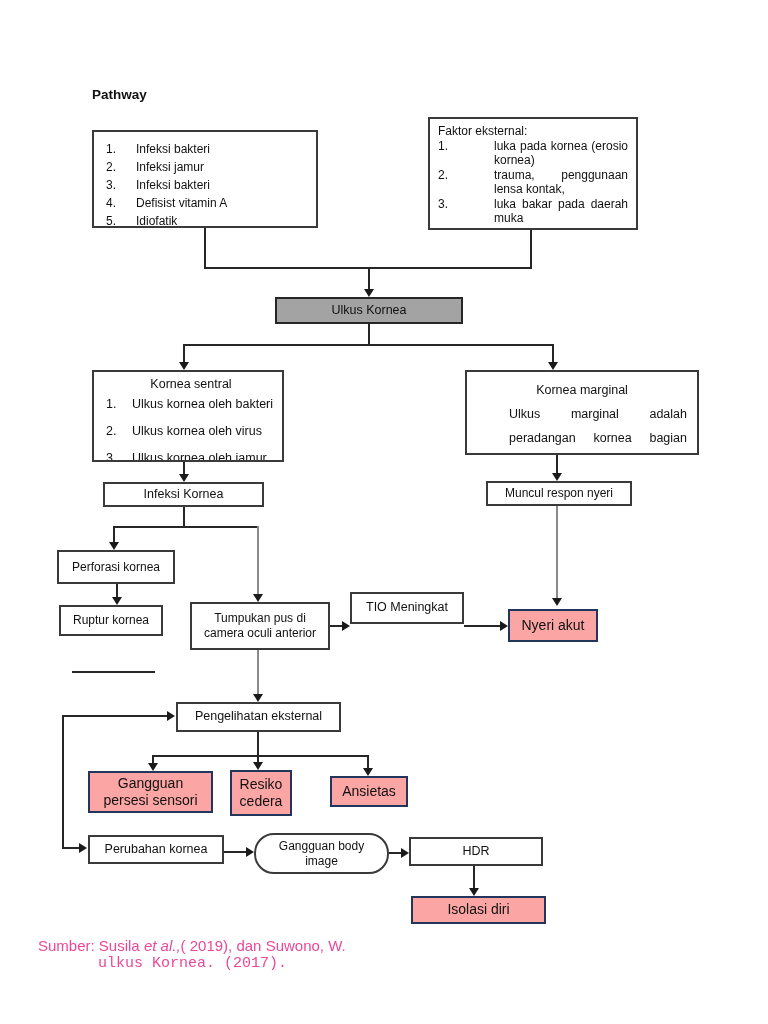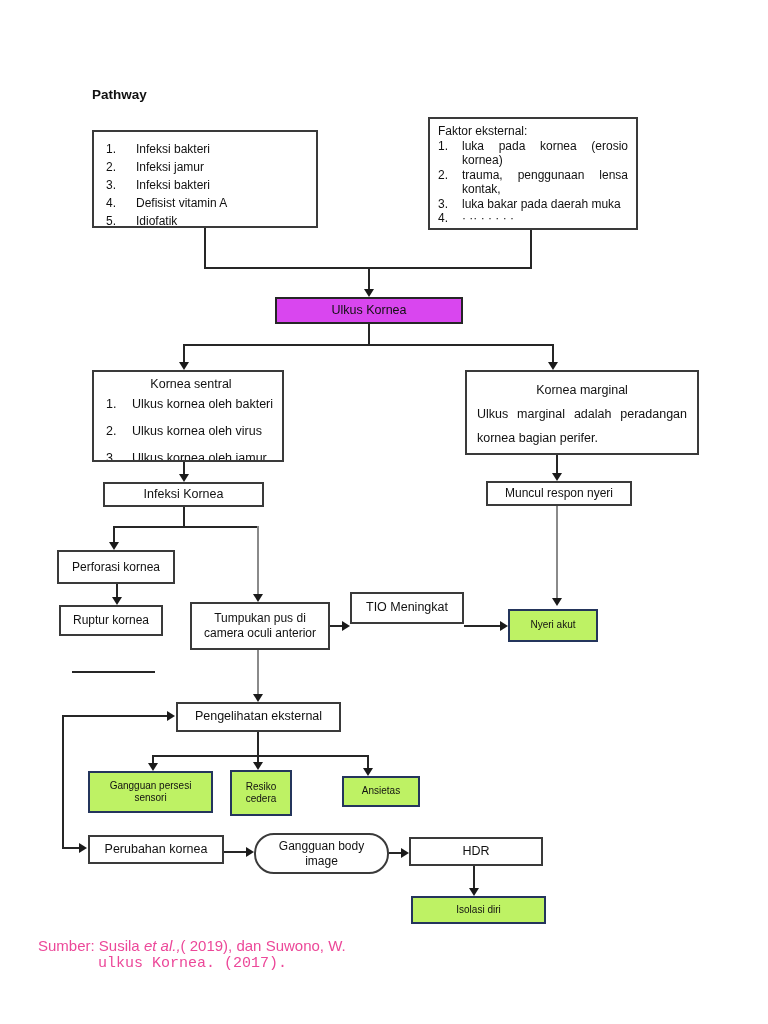--- a/index.html
+++ b/index.html
@@ -6,30 +6,30 @@
   body { background:#ffffff; font-family:"Liberation Sans", sans-serif; }
   .page {
     position:relative; width:768px; height:1024px; background:#ffffff;
     overflow:hidden; color:#1a1a1a;
   }
   .node {
     position:absolute; background:#ffffff; border:2px solid #3a3a3a;
     font-size:12px; color:#111; display:flex; align-items:center;
     justify-content:center; text-align:center; line-height:1.25;
   }
-  .node.orange { background:#d946ef; border-color:#262626; font-size:12.5px; }
-  .node.blue   { background:#bef264; border-color:#24355C; font-size:10px; }
+  .node.orange { background:#a3a3a3; border-color:#262626; font-size:12.5px; }
+  .node.blue   { background:#fca5a5; border-color:#24355C; font-size:14px; }
   .listbox {
     position:absolute; background:#fff; border:2px solid #3a3a3a;
     font-size:12px; color:#111; overflow:hidden;
   }
   .li-row { display:flex; }
   .li-num { flex:0 0 30px; }
   .li-txt { flex:1; }
-  .just { text-align:justify; }
+  .just { text-align:justify;margin-left:32px; }
   .boxtitle { text-align:center; }
   .hline, .vline { position:absolute; background:#262626; }
   .hline { height:2px; } .vline { width:2px; }
   .gray { background:#8a8a8a; }
   .ah { position:absolute; width:0; height:0; }
   .ah-d { border-left:5px solid transparent; border-right:5px solid transparent; border-top:8px solid #1a1a1a; }
   .ah-r { border-top:5px solid transparent; border-bottom:5px solid transparent; border-left:8px solid #1a1a1a; }
   .title { position:absolute; font-weight:bold; font-size:13.5px; color:#111; }
   .source { position:absolute; font-size:15px; color:#ec4899; }
   .source i { font-style:italic; }
@@ -168,21 +168,21 @@
   <div class="hline" style="left:152px; top:755px; width:217px;"></div>
   <div class="vline" style="left:152px; top:755px; height:9px;"></div>
   <div class="ah ah-d" style="left:148px; top:763px;"></div>
   <div class="vline" style="left:257px; top:755px; height:8px;"></div>
   <div class="ah ah-d" style="left:253px; top:762px;"></div>
   <div class="vline" style="left:367px; top:755px; height:14px;"></div>
   <div class="ah ah-d" style="left:363px; top:768px;"></div>
 
   <div class="node blue" style="left:88px; top:771px; width:125px; height:42px; padding:2px 8px;">Gangguan persesi sensori</div>
   <div class="node blue" style="left:230px; top:770px; width:62px; height:46px; padding:2px 6px;">Resiko cedera</div>
-  <div class="node blue" style="left:342px; top:776px; width:78px; height:31px;">Ansietas</div>
+  <div class="node blue" style="left:330px; top:776px; width:78px; height:31px;">Ansietas</div>
 
   <div class="node" style="left:88px; top:835px; width:136px; height:29px; font-size:12.5px;">Perubahan kornea</div>
   <div class="hline" style="left:224px; top:851px; width:23px;"></div>
   <div class="ah ah-r" style="left:246px; top:847px;"></div>
   <div class="node" style="left:254px; top:833px; width:135px; height:41px; padding:2px 10px;border-radius:20px;">Gangguan body image</div>
   <div class="hline" style="left:389px; top:852px; width:13px;"></div>
   <div class="ah ah-r" style="left:401px; top:848px;"></div>
   <div class="node" style="left:409px; top:837px; width:134px; height:29px; font-size:12.5px;">HDR</div>
   <div class="vline" style="left:473px; top:866px; height:23px;"></div>
   <div class="ah ah-d" style="left:469px; top:888px;"></div>

